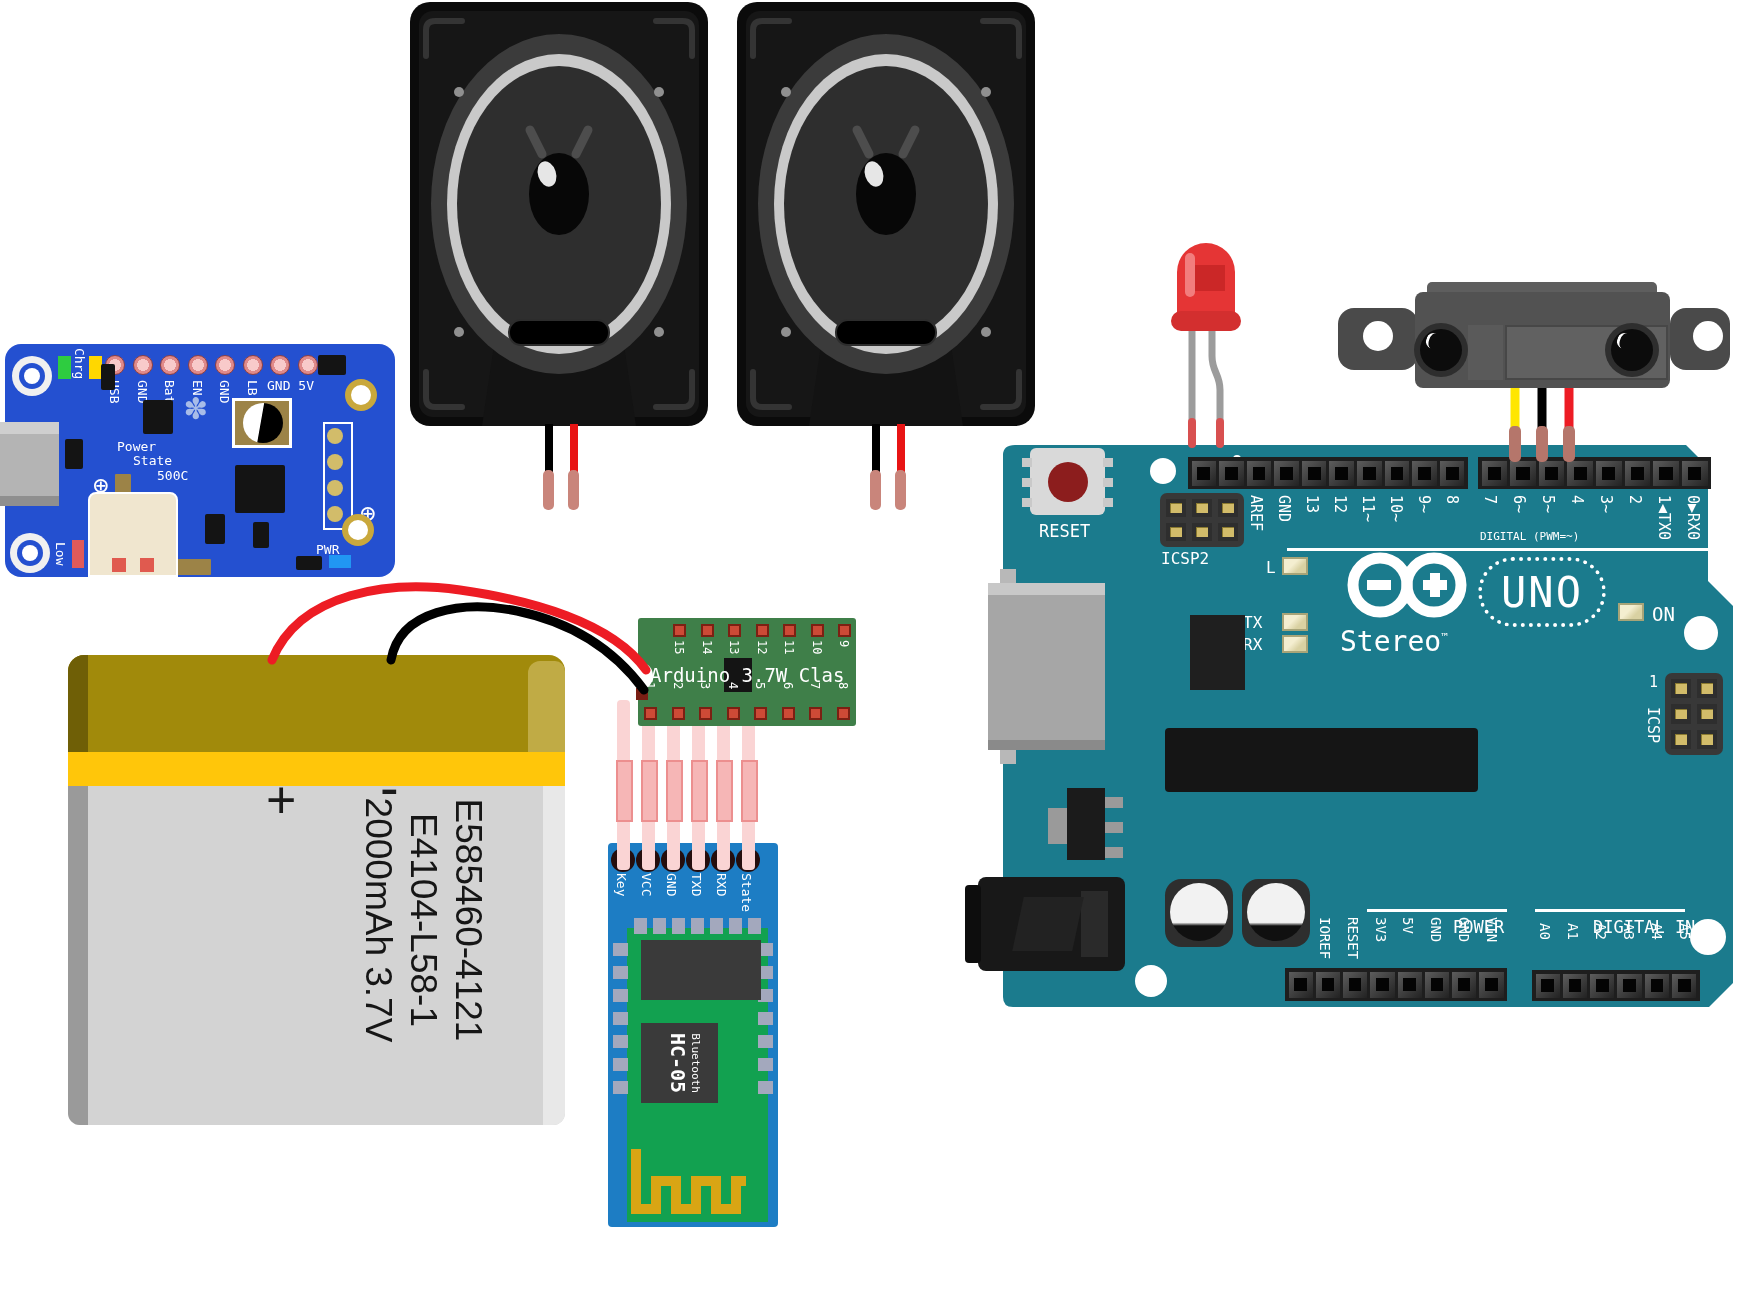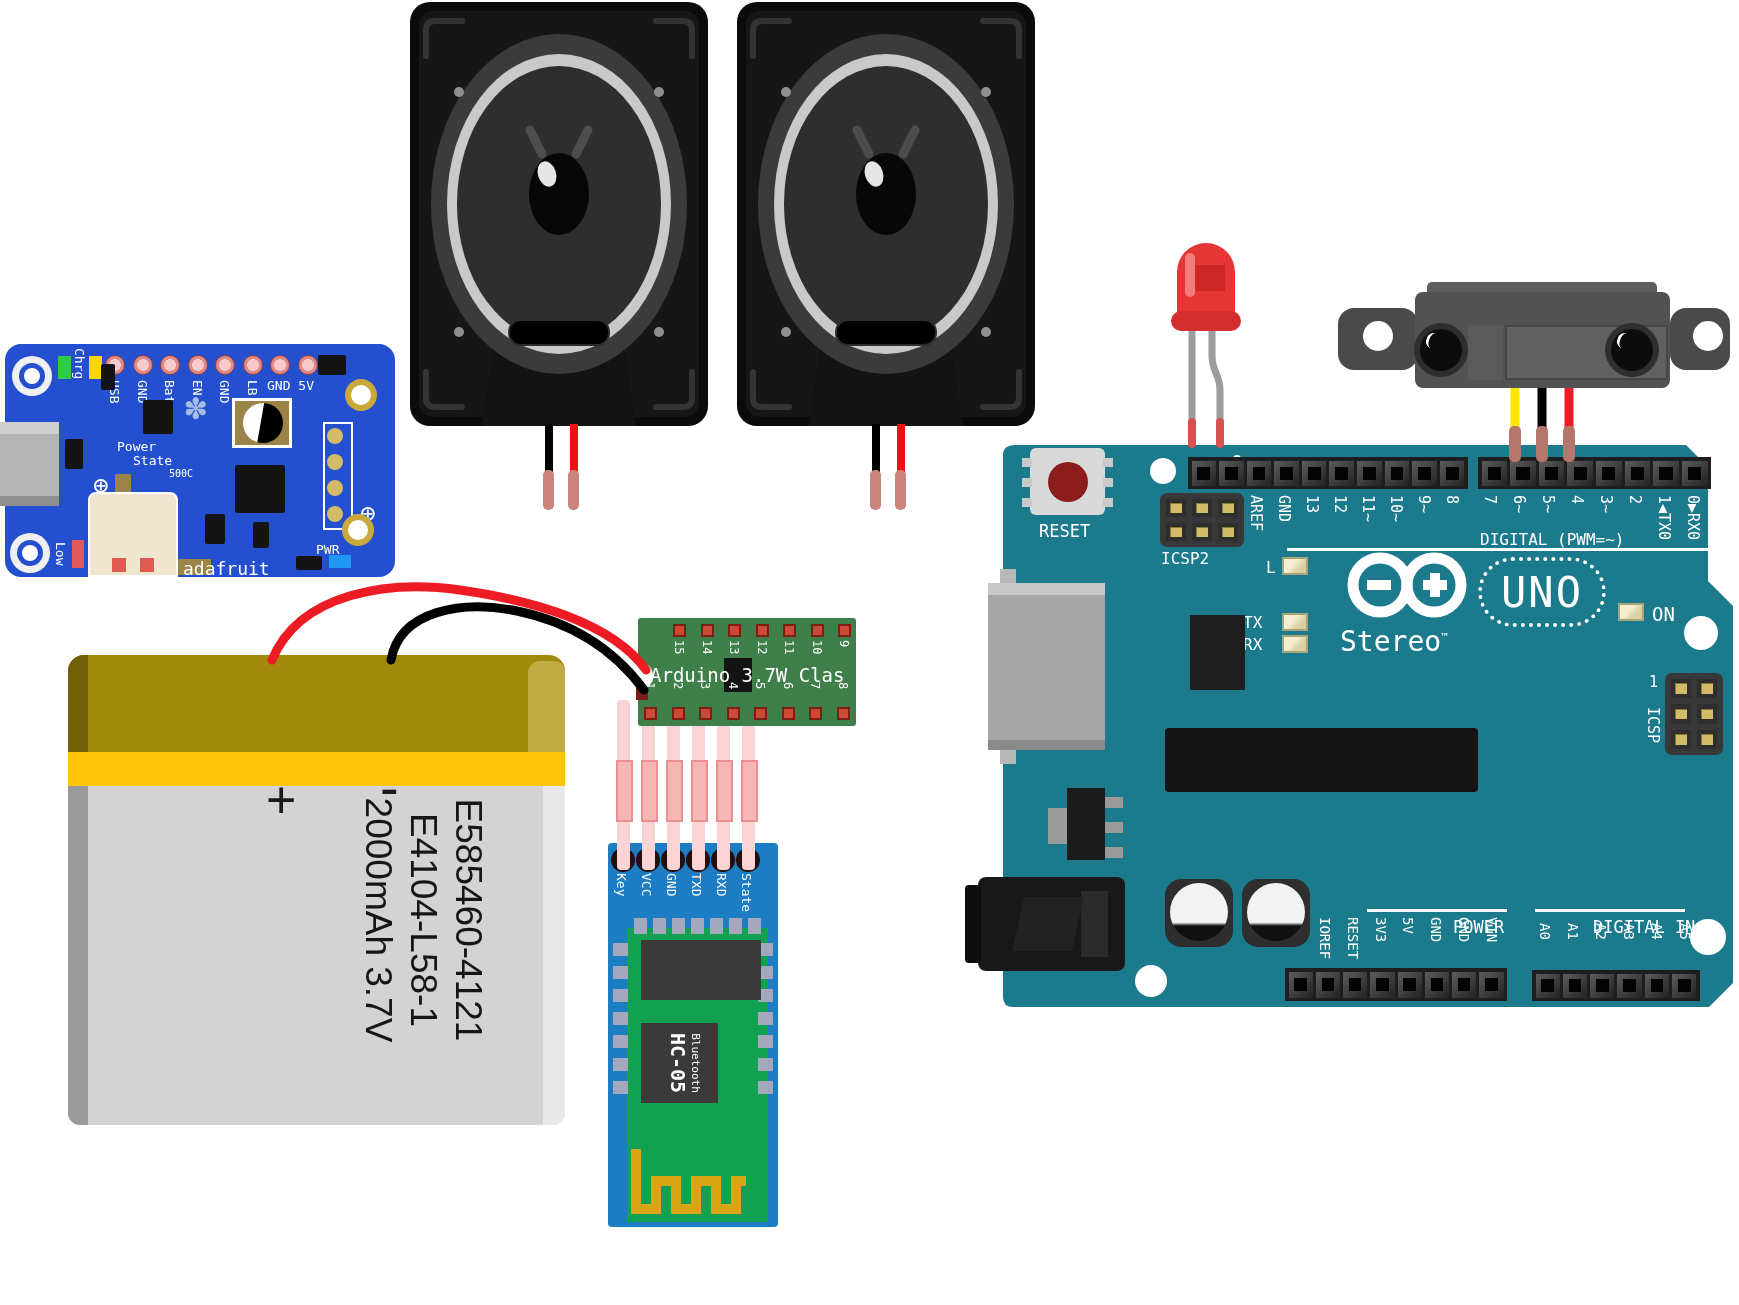--- a/index.html
+++ b/index.html
@@ -139,21 +139,21 @@
     <div class="smd" style="left:96px;top:20px;width:14px;height:26px"></div>
     <div class="smd" style="left:313px;top:11px;width:28px;height:20px"></div>
     <div class="smd" style="left:60px;top:95px;width:18px;height:30px"></div>
     <div class="smd" style="left:200px;top:170px;width:20px;height:30px"></div>
     <div class="smd" style="left:248px;top:178px;width:16px;height:26px"></div>
     <div class="tansmd" style="left:160px;top:215px;width:46px;height:16px"></div>
     <div class="tansmd" style="left:110px;top:130px;width:16px;height:28px"></div>
 
     <span class="abs mono" style="left:112px;top:95px;font-size:13px">Power</span>
     <span class="abs mono" style="left:128px;top:109px;font-size:13px">State</span>
-    <span class="abs mono" style="left:164px;top:124px;font-size:10px">500C</span>
+    <span class="abs mono" style="left:152px;top:124px;font-size:13px">500C</span>
 
     <div class="abs" style="left:83px;top:148px;width:90px;height:85px;background:#f0e6cf;border-radius:8px 8px 0 0;border:2px solid #fff;box-sizing:border-box">
       <div class="abs" style="left:20px;top:-2px;width:46px;height:26px;background:#2450d0;opacity:0;"></div>
       <div class="abs" style="left:22px;top:64px;width:14px;height:14px;background:#e05a4f"></div>
       <div class="abs" style="left:50px;top:64px;width:14px;height:14px;background:#e05a4f"></div>
     </div>
 
     <span class="abs mono" style="left:88px;top:126px;font-size:26px">⊕</span>
     <span class="abs mono" style="left:355px;top:154px;font-size:26px">⊕</span>
     <div class="abs" style="left:318px;top:78px;width:26px;height:104px;border:2px solid #fff"></div>
@@ -162,21 +162,21 @@
     <div class="abs" style="left:322px;top:136px;width:16px;height:16px;border-radius:50%;background:#d2bc6a"></div>
     <div class="abs" style="left:322px;top:162px;width:16px;height:16px;border-radius:50%;background:#d2bc6a"></div>
     <div class="abs" style="left:340px;top:35px;width:32px;height:32px;border-radius:50%;background:#fff;border:6px solid #c9a83c;box-sizing:border-box"></div>
     <div class="abs" style="left:337px;top:170px;width:32px;height:32px;border-radius:50%;background:#fff;border:6px solid #c9a83c;box-sizing:border-box"></div>
 
     <span class="vone" style="left:63px;top:198px;font-size:13px">Low</span>
     <div class="abs" style="left:67px;top:196px;width:12px;height:28px;background:#e05a5a"></div>
     <span class="abs mono" style="left:311px;top:198px;font-size:13px">PWR</span>
     <div class="smd" style="left:291px;top:212px;width:26px;height:14px"></div>
     <div class="abs" style="left:324px;top:211px;width:22px;height:13px;background:#2196f3"></div>
-    <span class="abs mono" style="left:178px;top:214px;font-size:18px">adafruit</span>
+    <span class="abs mono" style="left:178px;top:231px;font-size:18px">adafruit</span>
   </div>
 
   <div class="abs" style="left:68px;top:655px;width:497px;height:470px;z-index:30;border-radius:16px 16px 12px 12px;overflow:hidden">
     <div class="abs" style="left:0;top:0;width:100%;height:97px;background:#a18a0b"></div>
     <div class="abs" style="left:0;top:0;width:20px;height:97px;background:#6f5f06"></div>
     <div class="abs" style="left:460px;top:6px;width:37px;height:91px;background:#c0ab45;border-radius:12px 10px 0 0"></div>
     <div class="abs" style="left:0;top:97px;width:100%;height:34px;background:#ffc60a"></div>
     <div class="abs" style="left:0;top:131px;width:100%;height:339px;background:#d3d3d3"></div>
     <div class="abs" style="left:0;top:131px;width:20px;height:339px;background:#9a9a9a"></div>
     <div class="abs" style="left:475px;top:131px;width:22px;height:339px;background:#e8e8e8"></div>
@@ -380,21 +380,21 @@
     <div class="vrow" style="top:50px;font-size:15px">
         <span style="left: 496px;">7</span>
         <span style="left: 525px;">6~</span>
         <span style="left: 554px;">5~</span>
         <span style="left: 583px;">4</span>
         <span style="left: 612px;">3~</span>
         <span style="left: 641px;">2</span>
         <span style="left: 670px;">1◀TX0</span>
         <span style="left: 699px;">0▶RX0</span>
       </div>
-    <span class="abs mono" style="left:477px;top:85px;font-size:16px">DIGITAL (PWM=~)</span>
+    <span class="abs mono" style="left:477px;top:85px;font-size:11px">DIGITAL (PWM=~)</span>
     <div class="sline" style="left:284px;top:103px;width:423px"></div>
 
     <span class="abs mono" style="left:263px;top:113px;font-size:16px">L</span>
     <div class="smdled" style="left:279px;top:112px;width:26px;height:18px"></div>
     <span class="abs mono" style="left:240px;top:168px;font-size:16px">TX</span>
     <div class="smdled" style="left:279px;top:168px;width:26px;height:18px"></div>
     <span class="abs mono" style="left:240px;top:190px;font-size:16px">RX</span>
     <div class="smdled" style="left:279px;top:190px;width:26px;height:18px"></div>
     <div class="smdled" style="left:615px;top:158px;width:26px;height:18px"></div>
     <span class="abs mono" style="left:649px;top:158px;font-size:19px">ON</span>

